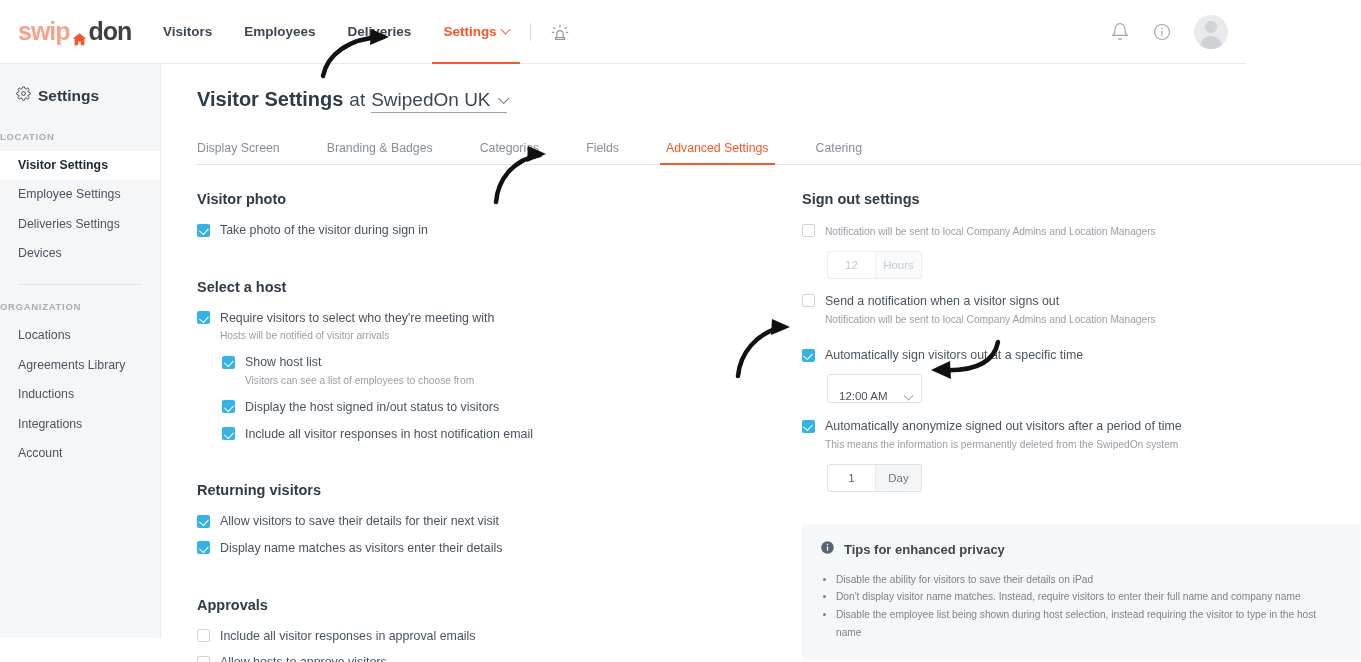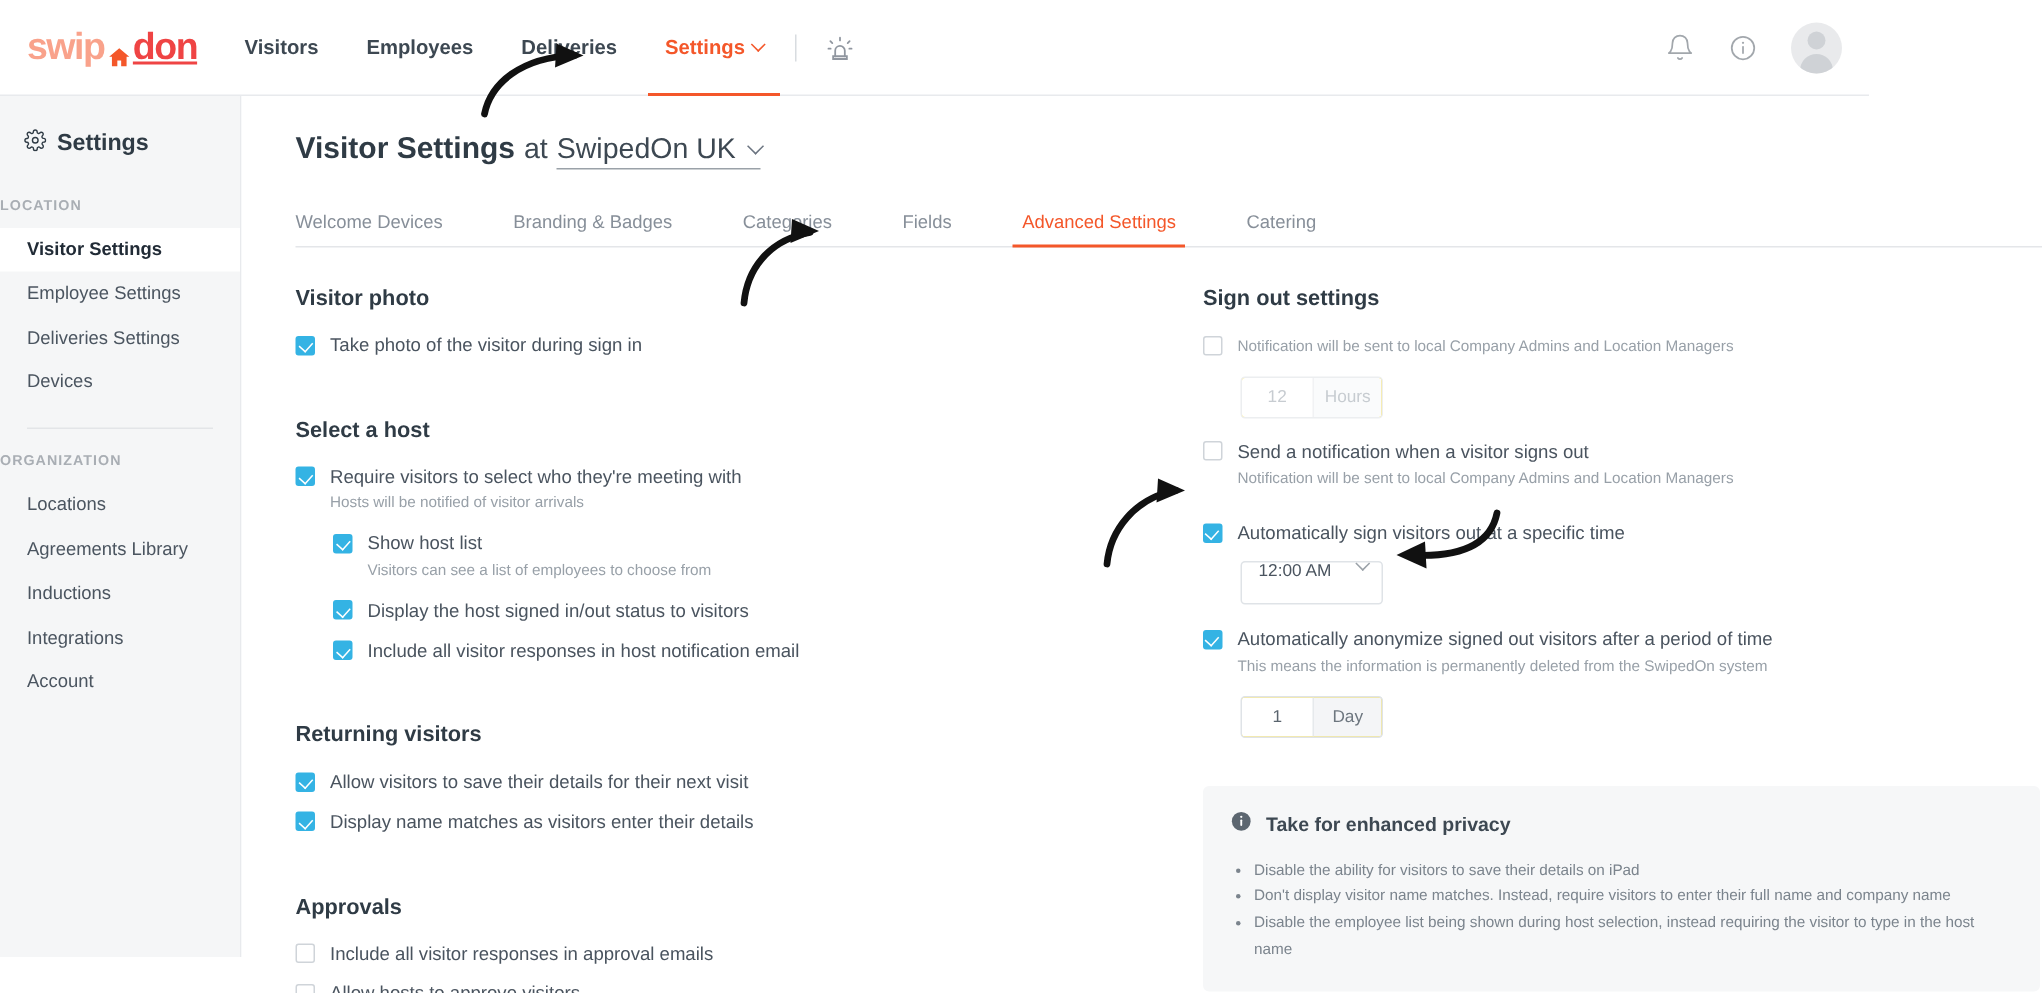--- a/index.html
+++ b/index.html
@@ -19,21 +19,21 @@
     border-bottom: 1px solid #e8eaed;
     display: flex; align-items: center;
   }
   .logo {
     margin-left: 18px; width: 116px; height: 30px;
     display: flex; align-items: center;
     font-size: 25px; font-weight: 700; letter-spacing: -1px;
     color: #f9a28b;
     position: relative;
   }
-  .logo .lg-a { color: #ef4444; text-decoration: underline; }
+  .logo .lg-a { color: #404040; }
   .logo .house { display:inline-block; width:17px; height:17px; position:relative; margin:0 1px; top:2px;}
   .nav { display: flex; align-items: center; margin-left: 28px; }
   .nav-item {
     font-size: 13.5px; font-weight: 700; color: #3d4852;
     margin-right: 30px; cursor: pointer; white-space: nowrap;
     position: relative; padding: 4px 1px;
   }
   .nav-item.active { color: #f4572a; }
   .nav-item.active::after {
     content: ""; position: absolute; left: -10px; right: -10px;
@@ -146,21 +146,21 @@
     flex:1; display:flex; align-items:center; justify-content:center;
     font-size:11.5px; color:#6d767f; background:#f4f5f7;
   }
   .stepper.disabled { border-color:#eceef0; }
   .stepper.disabled .val { color:#c7ccd1; border-right-color:#f1f2f4; }
   .stepper.disabled .unit { color:#c7ccd1; background:#fafbfc; }
 
   .select {
     width: 95px; height: 29px; margin: 10px 0 0 25px;
     border:1px solid #dfe3e7; border-radius:3px; background:#fff;
-    display:flex; align-items:flex-start; justify-content:space-between;
+    display:flex; align-items:flex-end; justify-content:space-between;
     padding: 0 9px 0 11px; font-size:11.5px; color:#4a545f; cursor:pointer;
   }
   .select .sc {
     width:7px;height:7px;border-right:1.4px solid #9aa1a8;border-bottom:1.4px solid #9aa1a8;
     transform:rotate(45deg) translate(-2px,-2px);
   }
 
   
   .tips {
     margin-top: 32px; width: 558px;
@@ -254,21 +254,21 @@
 
   <div class="page-head">
     <span class="page-title">Visitor Settings</span>
     <span class="page-at">at</span>
     <span class="page-loc">
       <span>SwipedOn UK</span><i class="page-loc-caret"></i>
     </span>
   </div>
 
   <div class="tabs">
-    <div class="tab"><span>Welcome Devices</span></div>
+    <div class="tab"><span>Display Screen</span></div>
     <div class="tab"><span>Branding &amp; Badges</span></div>
     <div class="tab"><span>Categories</span></div>
     <div class="tab"><span>Fields</span></div>
     <div class="tab active"><span>Advanced Settings</span></div>
     <div class="tab"><span>Catering</span></div>
   </div>
 
   <div class="cols">
 
     <div class="col-left">
@@ -393,21 +393,21 @@
 
       <div class="tips">
         <div class="tips-head">
           <span>
             <svg width="15" height="15" viewBox="0 0 24 24">
                 <circle cx="12" cy="12" r="10" fill="#5c6670"></circle>
                 <rect x="11" y="10" width="2" height="7" rx="1" fill="#fff"></rect>
                 <circle cx="12" cy="7.2" r="1.2" fill="#fff"></circle>
               </svg>
           </span>
-          <span class="tips-title">Take for enhanced privacy</span>
+          <span class="tips-title">Tips for enhanced privacy</span>
         </div>
         <ul>
           <li>Disable the ability for visitors to save their details on iPad</li>
           <li>Don't display visitor name matches. Instead, require visitors to enter their full name and company name</li>
           <li>Disable the employee list being shown during host selection, instead requiring the visitor to type in the host name</li>
         </ul>
 
       </div>
     </div>
   </div>

